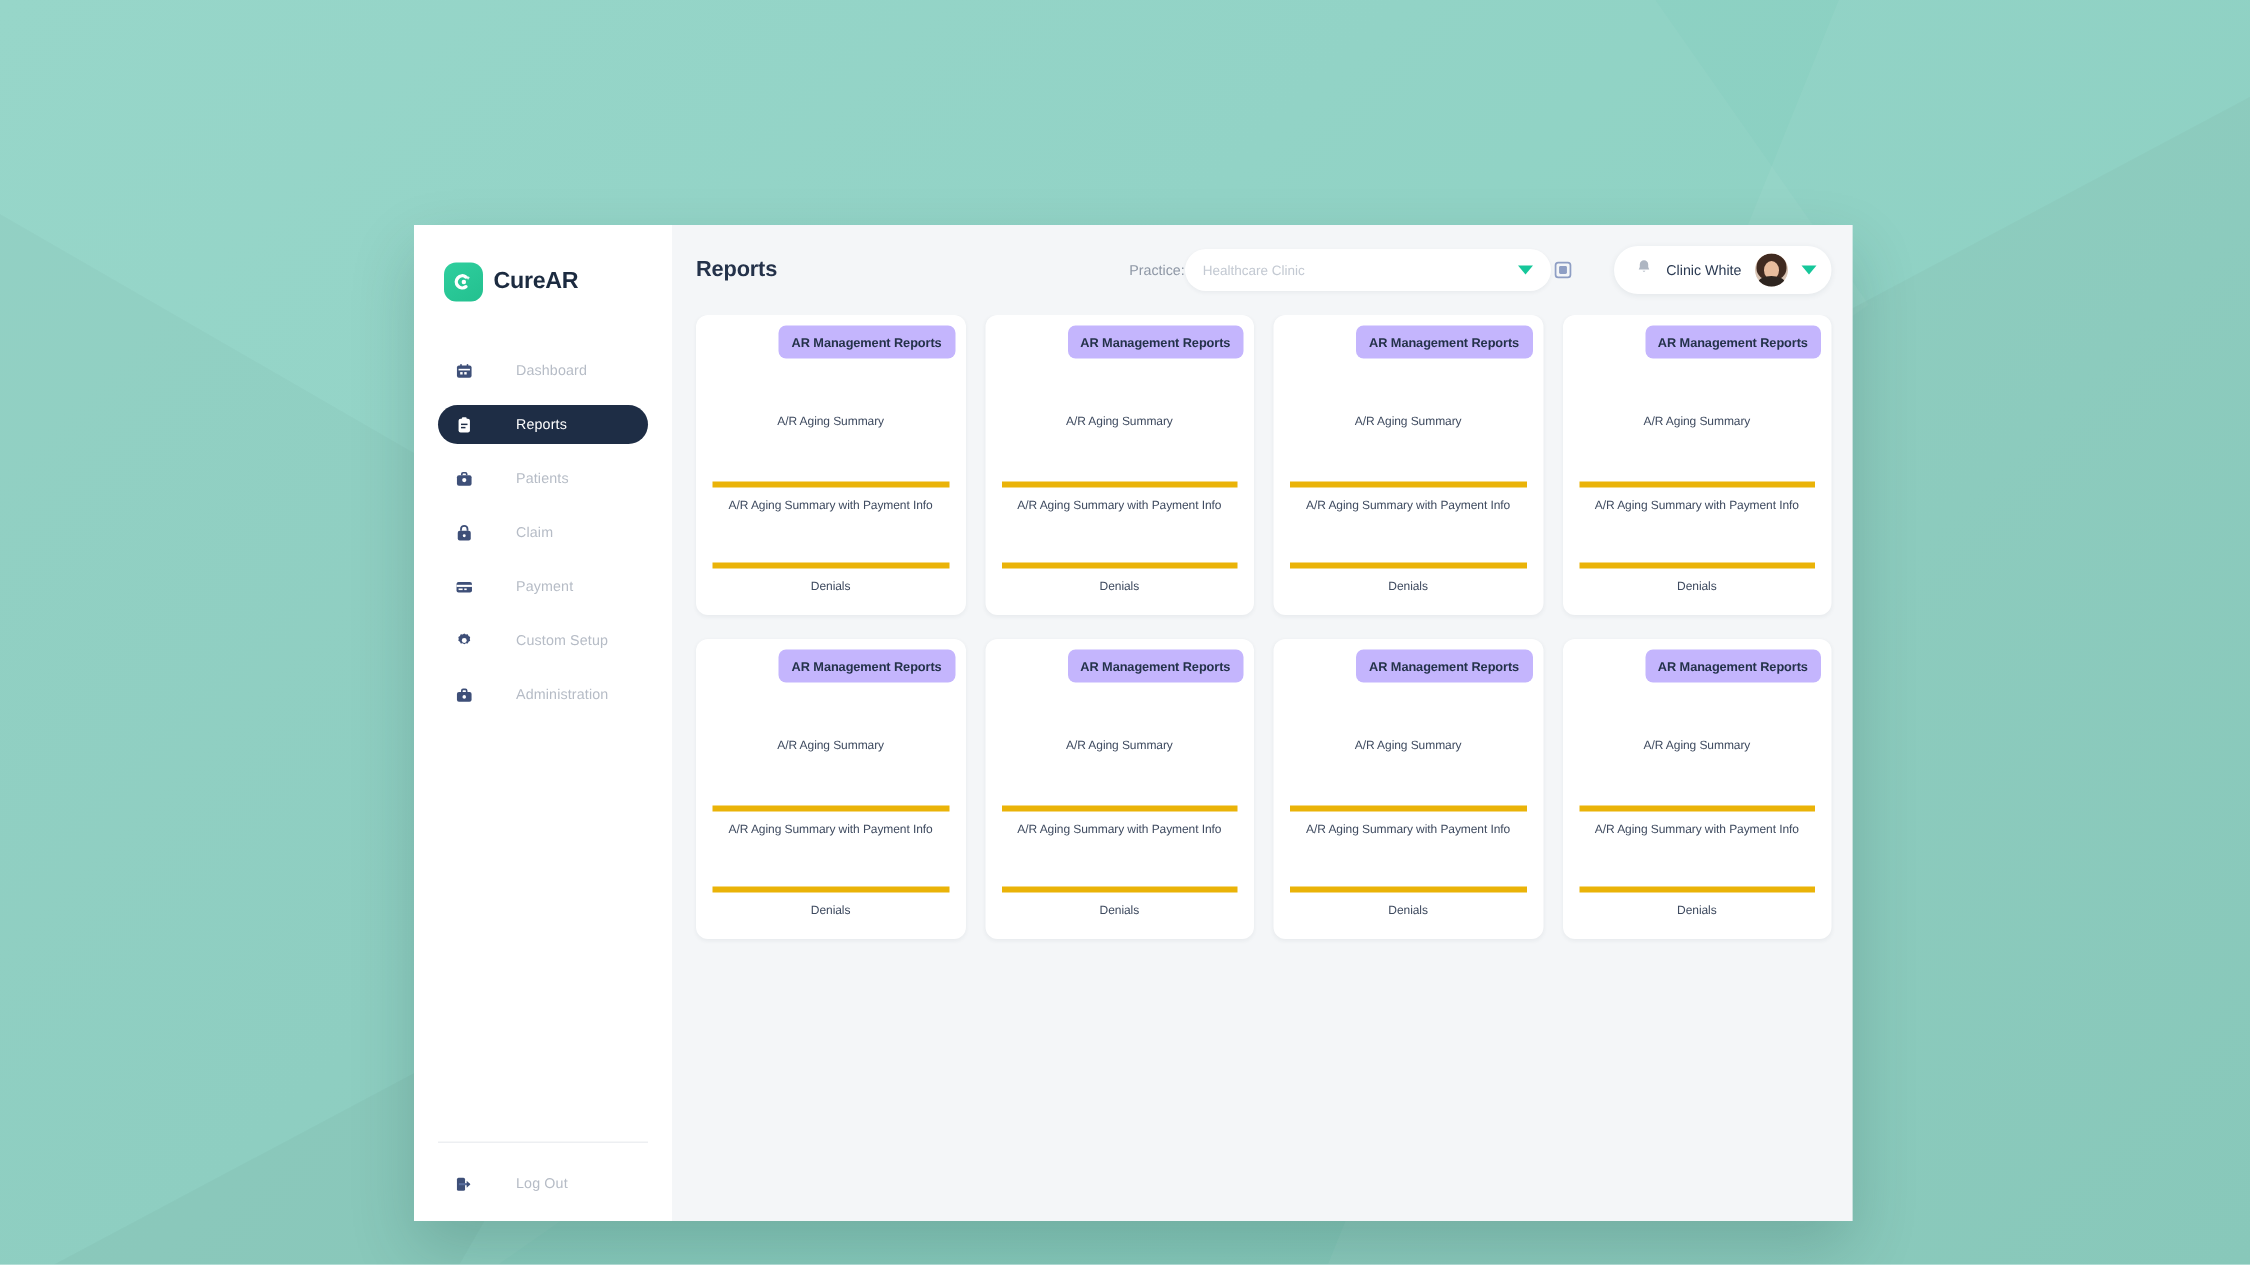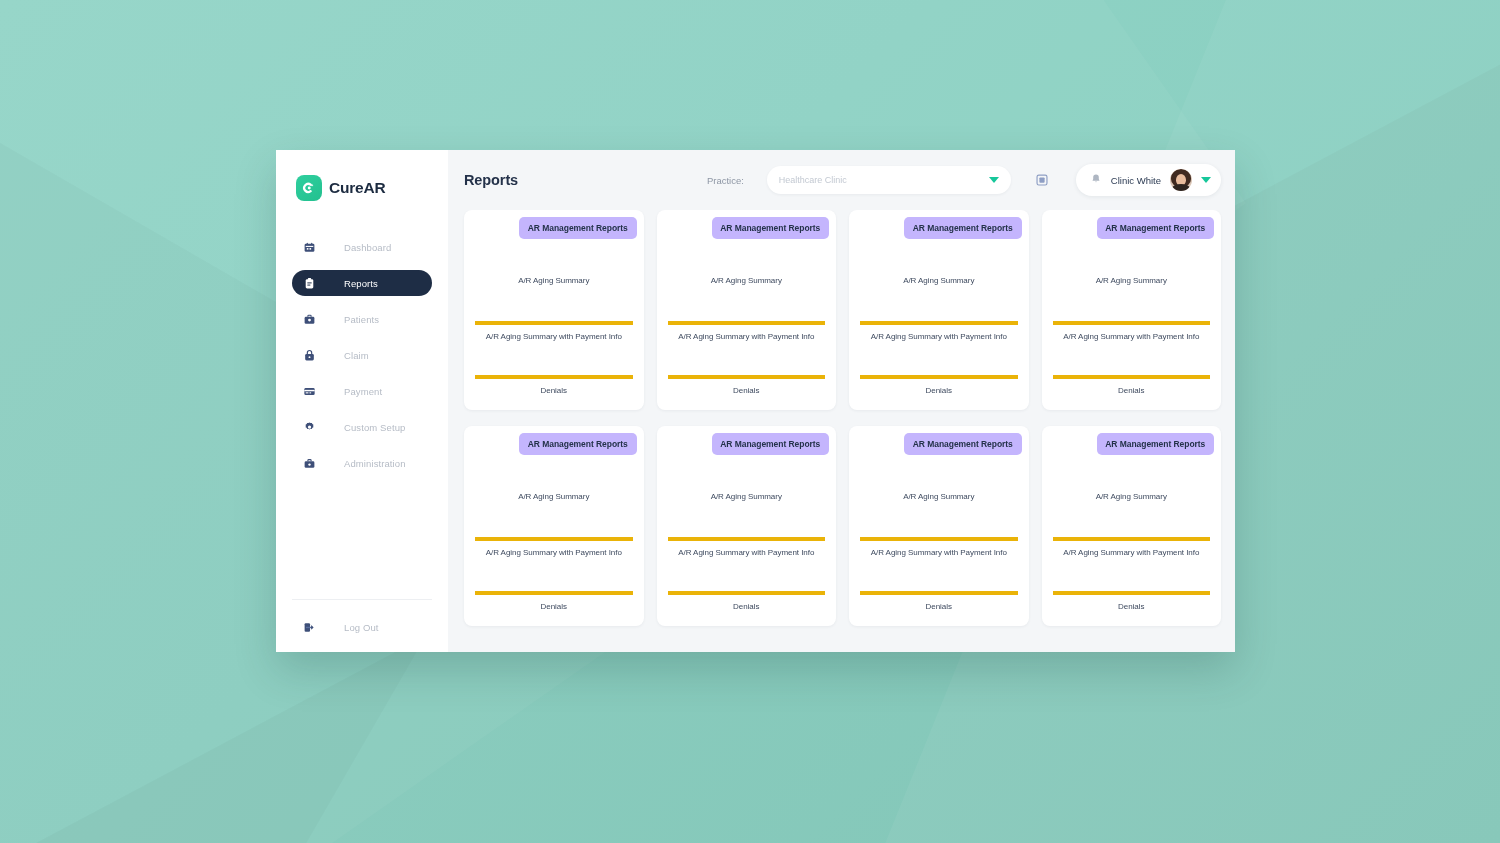--- a/index.html
+++ b/index.html
@@ -51,21 +51,21 @@
     transform: rotate(30deg);
     background: rgba(0,0,0,0.022);
   }
 
   
   .app-window {
     position: absolute;
     left: 276px;
     top: 150px;
     width: 959px;
-    height: 502px;
+    height: 664px;
     background: #f4f6f8;
     display: flex;
     box-shadow: 0 18px 40px rgba(20,60,55,0.20);
     overflow: hidden;
   }
 
   
   .sidebar {
     width: 172px;
     background: #ffffff;
@@ -166,21 +166,21 @@
     font-size: 14.5px;
     font-weight: bold;
     color: #24324a;
     letter-spacing: -0.1px;
   }
   .topbar-spacer { flex: 1 1 auto; }
 
   .practice-group {
     display: flex;
     align-items: center;
-    gap: 23px;
+    gap: 0;
   }
   .practice-label {
     font-size: 9.5px;
     color: #8e97a5;
   }
   .practice-select {
     width: 244px;
     height: 28px;
     background: #ffffff;
     border-radius: 14px;

